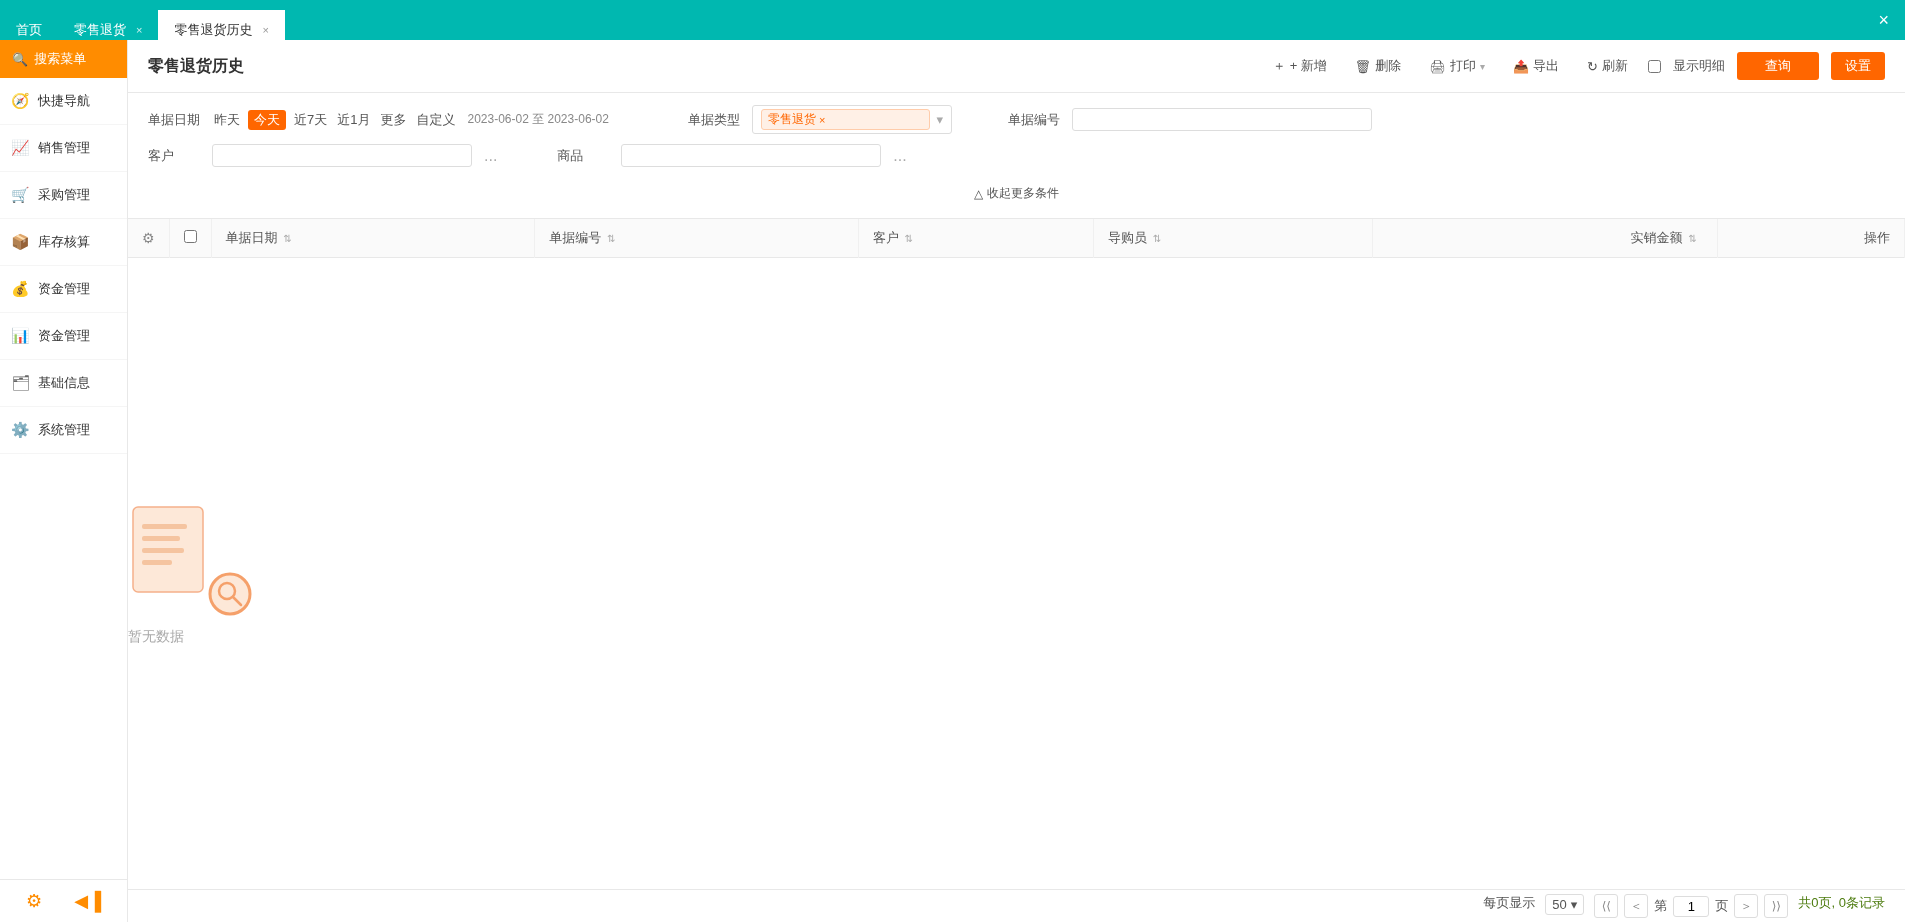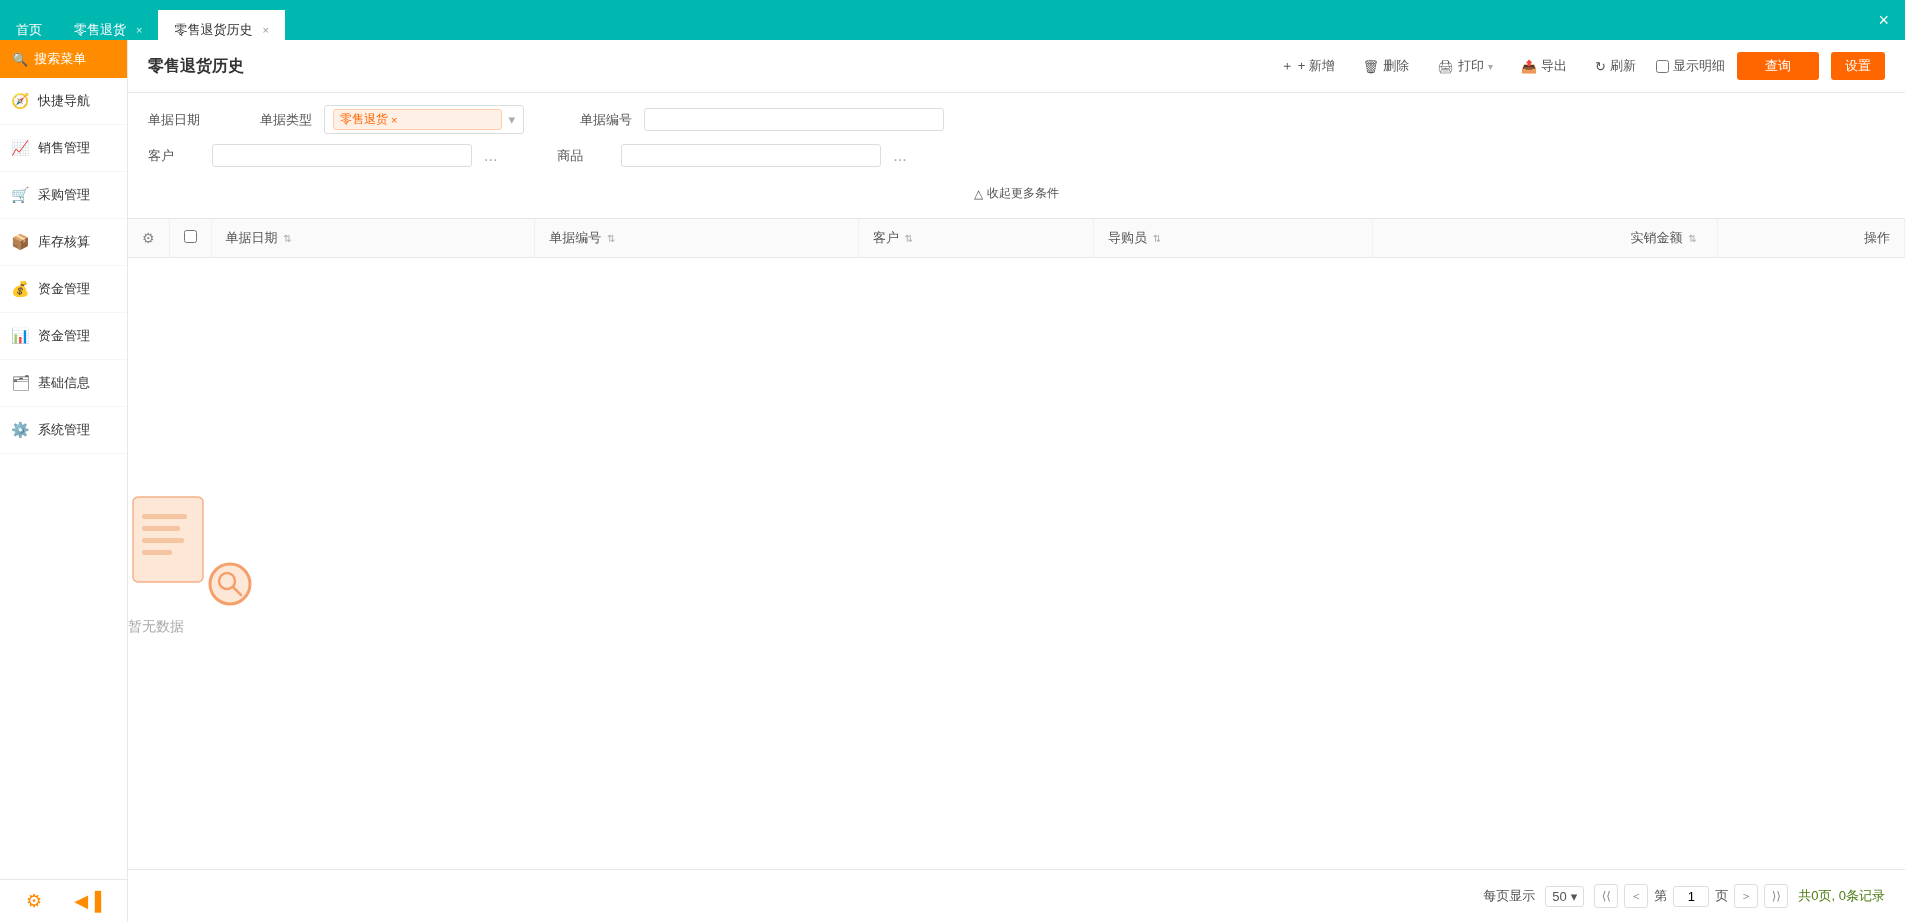--- a/index.html
+++ b/index.html
@@ -166,21 +166,21 @@
       color: #fff;
       border: none;
       padding: 5px 14px;
       border-radius: 3px;
       cursor: pointer;
       font-size: 13px;
     }
     .display-toggle {
       display: flex;
       align-items: center;
-      gap: 4px;
+      gap: 12px;
       font-size: 13px;
       color: #555;
       cursor: pointer;
     }
 
     
     .filter-area {
       background: #fff;
       padding: 12px 20px;
       border-bottom: 1px solid #e8e8e8;
@@ -340,23 +340,23 @@
       justify-content: center;
       color: #aaa;
       font-size: 14px;
       gap: 16px;
     }
 
     
     .pagination-bar {
       background: #fff;
       border-top: 1px solid #e8e8e8;
-      padding: 14px 20px;
-      display: flex;
-      align-items: center;
+      padding: 4px 20px;
+      display: flex;
+      align-items: flex-start;
       justify-content: flex-end;
       gap: 10px;
       flex-shrink: 0;
       font-size: 13px;
       color: #555;
     }
     .page-size-box {
       border: 1px solid #ddd;
       border-radius: 3px;
       padding: 2px 6px;
@@ -499,23 +499,32 @@
         <button class="action-btn-primary">查询</button>
         <button class="action-btn-setting">设置</button>
       </div>
     </div>
 
     <div class="filter-area">
       <div class="filter-row">
 
         <div class="filter-item">
           <span class="filter-label">单据日期</span>
-        </div>
-
-        <div class="filter-item" style="margin-left:40px;">
+          <div class="date-shortcuts">
+            <span class="date-shortcut">昨天</span>
+            <span class="date-shortcut active">今天</span>
+            <span class="date-shortcut">近7天</span>
+            <span class="date-shortcut">近1月</span>
+            <span class="date-shortcut">更多</span>
+            <span class="date-shortcut">自定义</span>
+            <span class="date-range-text">2023-06-02 至 2023-06-02</span>
+          </div>
+        </div>
+
+        <div class="filter-item" style="margin-left:63px;">
           <span class="filter-label">单据类型</span>
           <div class="filter-select">
             <div class="filter-select-value">
               <span class="tag-item">
                 <span>零售退货</span>
                 <span class="tag-close">×</span>
               </span>
             </div>
             <span style="color:#aaa;">▾</span>
           </div>

